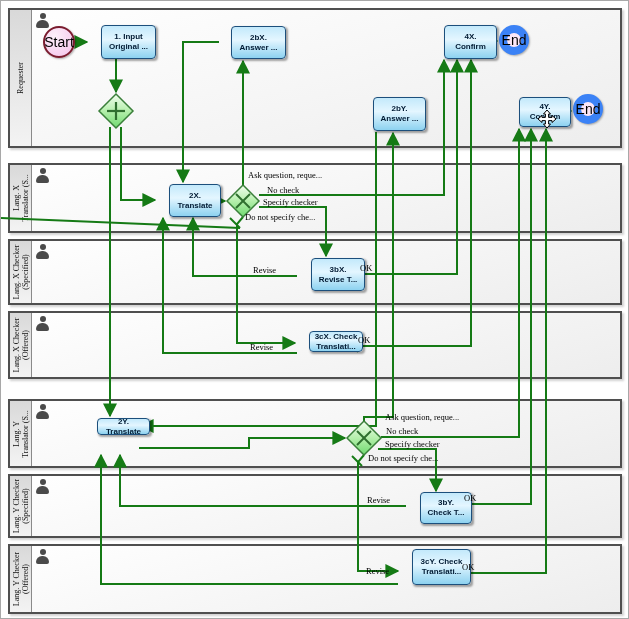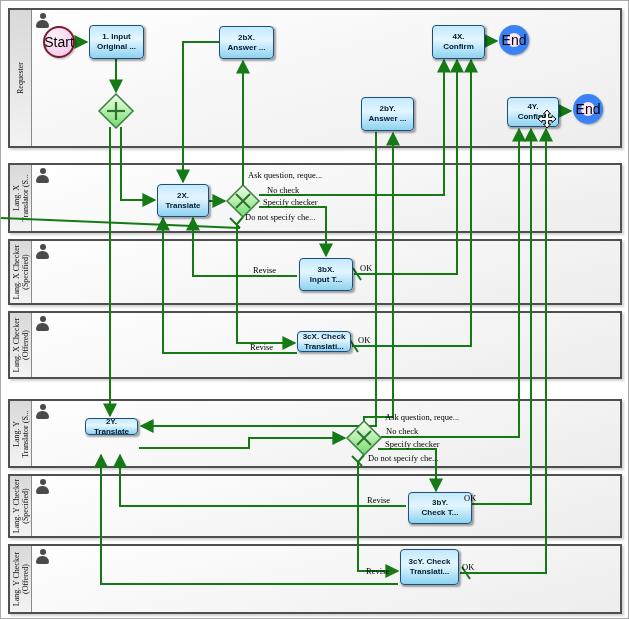--- a/index.html
+++ b/index.html
@@ -13,21 +13,21 @@
         white-space:pre-line;width:max-content;text-align:center;font-family:"Liberation Serif",serif;
         font-size:8px;line-height:1.15;color:#111;}
   .pool-body{position:relative;flex:1;}
   .person{position:absolute;left:4px;top:3px;width:13px;height:15px;}
   .person::before{content:'';position:absolute;left:3.5px;top:0;width:6px;height:6px;border-radius:50%;background:#4a4a4a;}
   .person::after{content:'';position:absolute;left:0;top:6.5px;width:13px;height:8px;border-radius:6px 6px 2px 2px;background:#4a4a4a;}
   
   .task{position:absolute;z-index:3;border:1.5px solid #1c4f7c;border-radius:4px;box-sizing:border-box;
         background:linear-gradient(180deg,#c3e9fb 0%,#e4f6ff 42%,#8dd2f0 100%);
         box-shadow:1.5px 1.5px 2px rgba(0,0,0,0.35);display:flex;align-items:center;justify-content:center;
-        font-size:8px;font-weight:bold;color:#001a33;text-align:center;white-space:pre-line;line-height:1.2;}
+        font-size:8px;font-weight:bold;color:#001a33;text-align:center;white-space:pre-line;line-height:1.2;margin-left:12px;}
   .event{position:absolute;z-index:3;border-radius:50%;box-sizing:border-box;display:flex;align-items:center;justify-content:center;
         font-size:14px;font-weight:normal;color:#000;}
   .event.start{border:2px solid #7a1c2e;background:radial-gradient(circle at 35% 30%,#fdf0fa 0%,#f6cdee 75%,#f0b9e6 100%);box-shadow:1px 1px 2px rgba(0,0,0,0.3);}
   .event.end{border:8px solid #3b82f6;background:#fce6f7;box-shadow:1px 1px 2px rgba(0,0,0,0.3);}
   
   svg.edges{position:absolute;left:0;top:0;z-index:2;}
   svg.edges polyline{fill:none;stroke:#157a15;stroke-width:2;}
   svg.edges line.tick{stroke:#157a15;stroke-width:2;}
   
   .elabel{position:absolute;z-index:4;font-family:"Liberation Serif",serif;font-size:8.5px;color:#000;white-space:nowrap;}
@@ -227,26 +227,26 @@
 Answer ...</div>
   <div class="task" style="left:431px;top:24px;width:53px;height:34px">4X.
 Confirm</div>
   <div class="task" style="left:360px;top:96px;width:53px;height:34px">2bY.
 Answer ...</div>
   <div class="task" style="left:506px;top:96px;width:52px;height:30px">4Y.
 Confirm</div>
   <div class="task" style="left:156px;top:183px;width:52px;height:33px">2X.
 Translate</div>
   <div class="task" style="left:298px;top:257px;width:54px;height:33px">3bX.
-Input T...</div>
+Revise T...</div>
   <div class="task" style="left:296px;top:330px;width:54px;height:21px">3cX. Check
 Translati...</div>
   <div class="task" style="left:84px;top:417px;width:53px;height:17px">2Y.
 Translate</div>
-  <div class="task" style="left:407px;top:491px;width:64px;height:32px">3bY.
+  <div class="task" style="left:407px;top:491px;width:52px;height:32px">3bY.
 Check T...</div>
   <div class="task" style="left:399px;top:548px;width:59px;height:36px">3cY. Check
 Translati...</div>
 
   <span class="elabel" style="left:247px;top:169px">Ask question, reque...</span>
   <span class="elabel" style="left:266px;top:184px">No check</span>
   <span class="elabel" style="left:262px;top:196px">Specify checker</span>
   <span class="elabel" style="left:244px;top:211px">Do not specify che...</span>
   <span class="elabel" style="left:252px;top:264px">Revise</span>
   <span class="elabel" style="left:359px;top:262px">OK</span>

